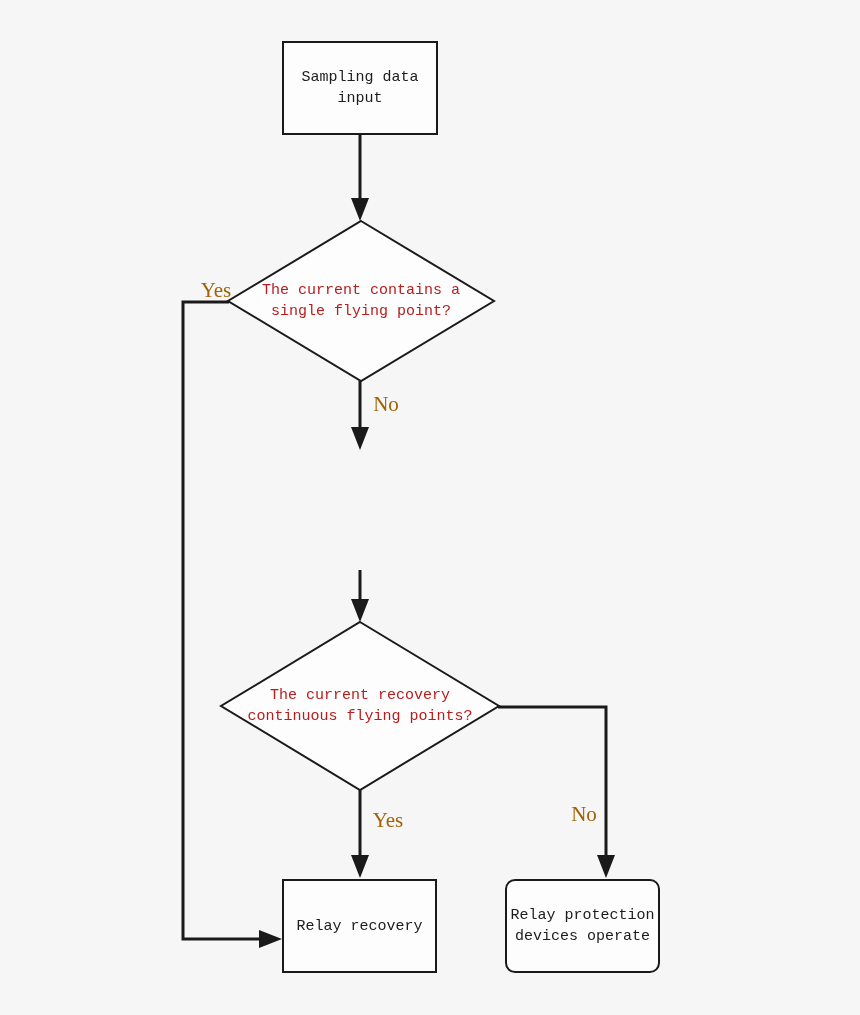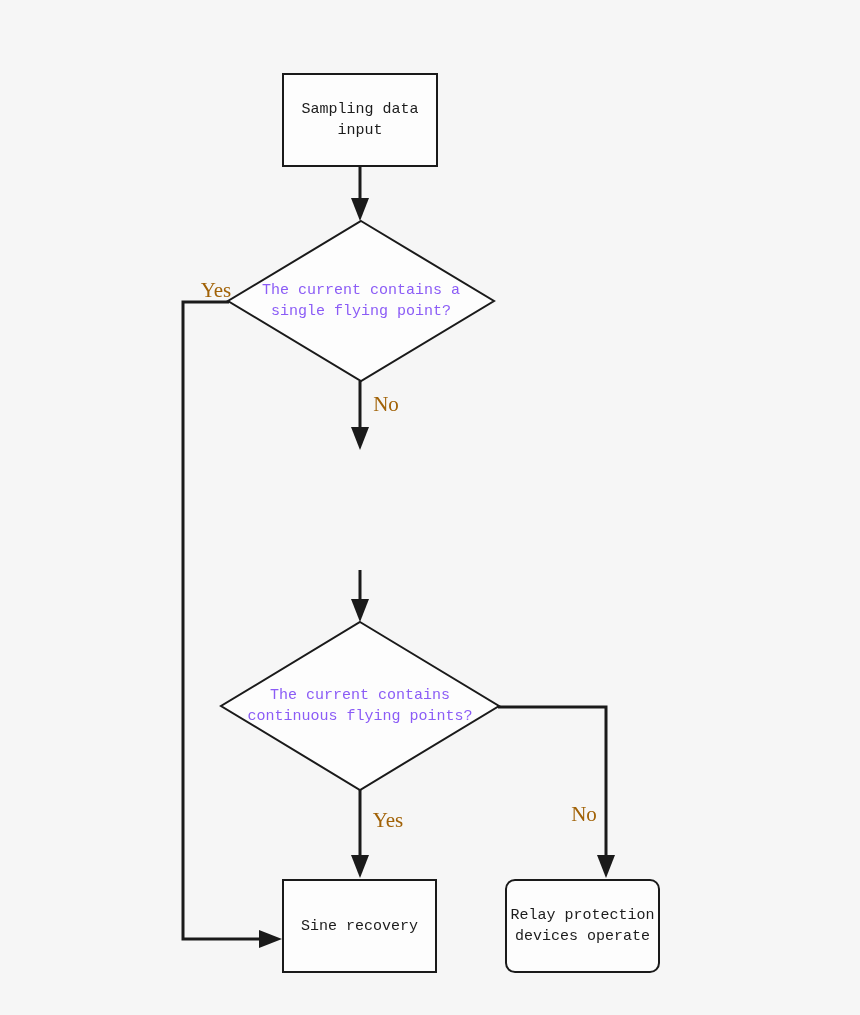--- a/index.html
+++ b/index.html
@@ -49,34 +49,34 @@
     color: #1c1c1c;
     text-align: center;
     white-space: pre-line;
   }
   .diamond-label {
     position: absolute;
     transform: translate(-50%, -50%);
     width: 260px;
     font-size: 15px;
     line-height: 21px;
-    color: #8b5cf6;
+    color: #b91c1c;
     text-align: center;
     white-space: pre-line;
   }
   .edge-label {
     position: absolute;
     transform: translate(-50%, -50%);
     font-family: "Liberation Serif", "DejaVu Serif", serif;
     font-size: 21px;
     color: #a16207;
     white-space: nowrap;
   }
   
-  .node-start   { left: 282px; top: 41px;  width: 156px; height: 94px; margin-top: 32px; }
+  .node-start   { left: 282px; top: 41px;  width: 156px; height: 94px; }
   .node-process { left: 282px; top: 451px; width: 156px; height: 119px; }
   .node-sine    { left: 282px; top: 879px; width: 155px; height: 94px; }
   .node-relay   { left: 505px; top: 879px; width: 155px; height: 94px; border-radius: 10px; }
   .label-decision1 { left: 361px; top: 301px; }
   .label-decision2 { left: 360px; top: 706px; }
   .edge-label-yes1 { left: 216px; top: 290px; }
   .edge-label-no1  { left: 386px; top: 404px; }
   .edge-label-yes2 { left: 388px; top: 820px; }
   .edge-label-no2  { left: 584px; top: 814px; }
 </style>
@@ -121,31 +121,31 @@
     <polygon class="diamond-shape" points="360,622 499,706 360,790 221,706"></polygon>
   </svg>
 
   <div class="node-rect node-start">
     <div class="node-label">Sampling data
 input</div>
   </div>
 
 
   <div class="node-rect node-sine">
-    <div class="node-label">Sine recovery</div>
+    <div class="node-label">Relay recovery</div>
   </div>
 
   <div class="node-rect node-relay">
     <div class="node-label">Relay protection
 devices operate</div>
   </div>
 
   <div class="diamond-label label-decision1">The current contains a
 single flying point?</div>
-  <div class="diamond-label label-decision2">The current contains
+  <div class="diamond-label label-decision2">The current recovery
 continuous flying points?</div>
 
   <div class="edge-label edge-label-yes1">Yes</div>
   <div class="edge-label edge-label-no1">No</div>
   <div class="edge-label edge-label-yes2">Yes</div>
   <div class="edge-label edge-label-no2">No</div>
 
 </div>
 
 </body></html>

